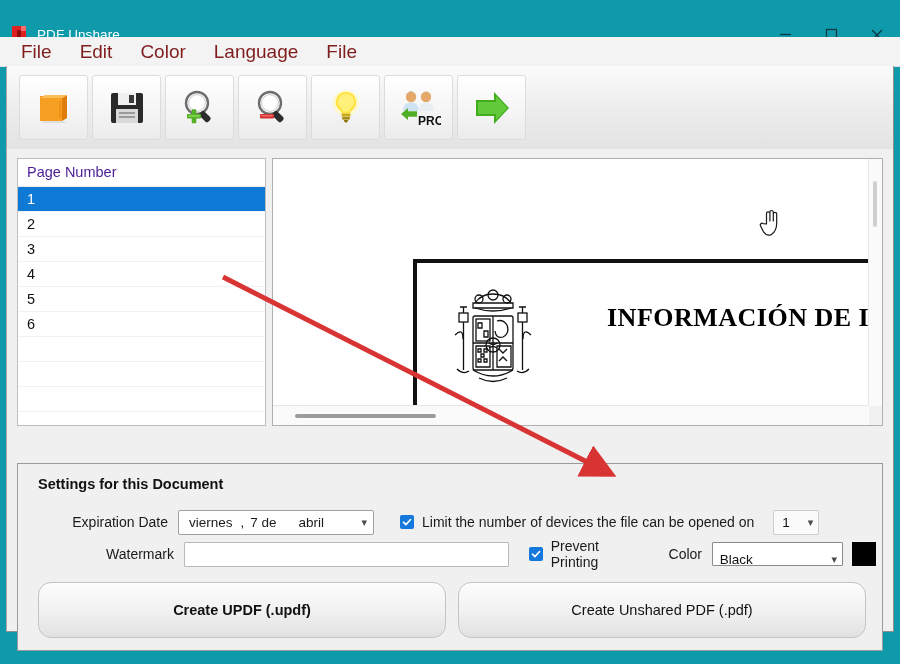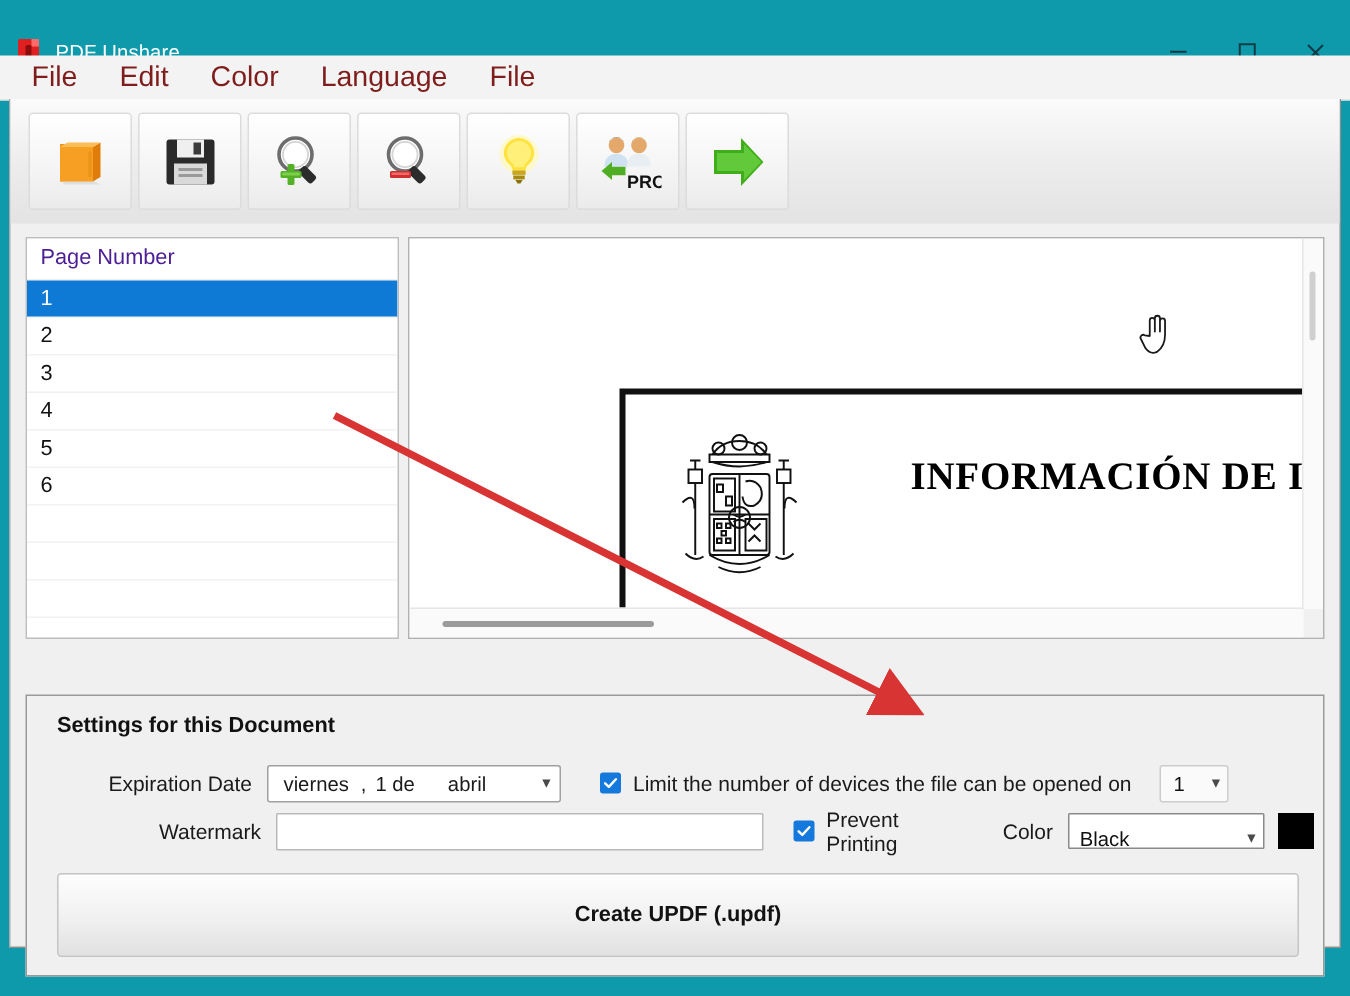--- a/index.html
+++ b/index.html
@@ -161,21 +161,21 @@
     display:flex;align-items:center;justify-content:space-between;padding:10px 5px 0 7px;
     box-sizing:border-box;font-size:13.5px;color:#111;
   }
   .swatch{width:24px;height:24px;background:#000;margin-left:9px;flex:none;}
   .caret{color:#4a4a4a;font-size:11px;line-height:1;}
   
   .btnrow{position:absolute;left:20px;top:118px;width:828px;height:54px;display:flex;gap:12px;}
   .bigbtn{
     flex:1;height:54px;
     background:linear-gradient(#fdfdfd,#f1f1f1 52%,#e1e1e1);
-    border:1px solid #c4c4c4;border-radius:3px;
+    border:1px solid #c4c4c4;border-radius:13px;
     display:flex;align-items:center;justify-content:center;
     font-size:14.5px;color:#121212;
   }
   .bigbtn.primary{font-weight:bold;}
   
   .arrow-svg{position:absolute;left:0;top:0;width:900px;height:664px;pointer-events:none;}
 </style>
 </head>
 <body>
 
@@ -387,21 +387,21 @@
 
     <div class="settings">
       <div class="settings-title">Settings for this Document</div>
 
       <div class="row1">
         <div class="lbl field-label">Expiration Date</div>
         <div class="dtpick">
           <div class="dtxt">
             <span>viernes</span>
             <span style="padding:0 6px 0 8px;">,</span>
-            <span>1 de</span>
+            <span>7 de</span>
             <span style="padding-left:22px;">abril</span>
           </div>
           <span class="caret">▾</span>
         </div>
 
         <div style="width:26px;"></div>
 
         <div class="chk">
           <svg width="10" height="10" viewBox="0 0 10 10">
               <path d="M1.4 5.2 L3.9 7.6 L8.6 2.5" fill="none" stroke="#fff" stroke-width="1.6" stroke-linecap="round" stroke-linejoin="round"></path>
@@ -430,20 +430,21 @@
         <div style="width:10px;"></div>
         <div class="colorsel">
           <span>Black</span>
           <span class="caret">▾</span>
         </div>
         <div class="swatch"></div>
       </div>
 
       <div class="btnrow">
         <div class="bigbtn primary">Create UPDF (.updf)</div>
+        <div class="bigbtn">Create Unshared PDF (.pdf)</div>
       </div>
     </div>
 
   </div>
 
   <svg class="arrow-svg" viewBox="0 0 900 664">
     <defs>
       <marker id="ah" markerWidth="7" markerHeight="7" refX="2.2" refY="3.5" orient="auto">
         <path d="M0 0 L7 3.5 L0 7 z" fill="#d83434"></path>
       </marker>

